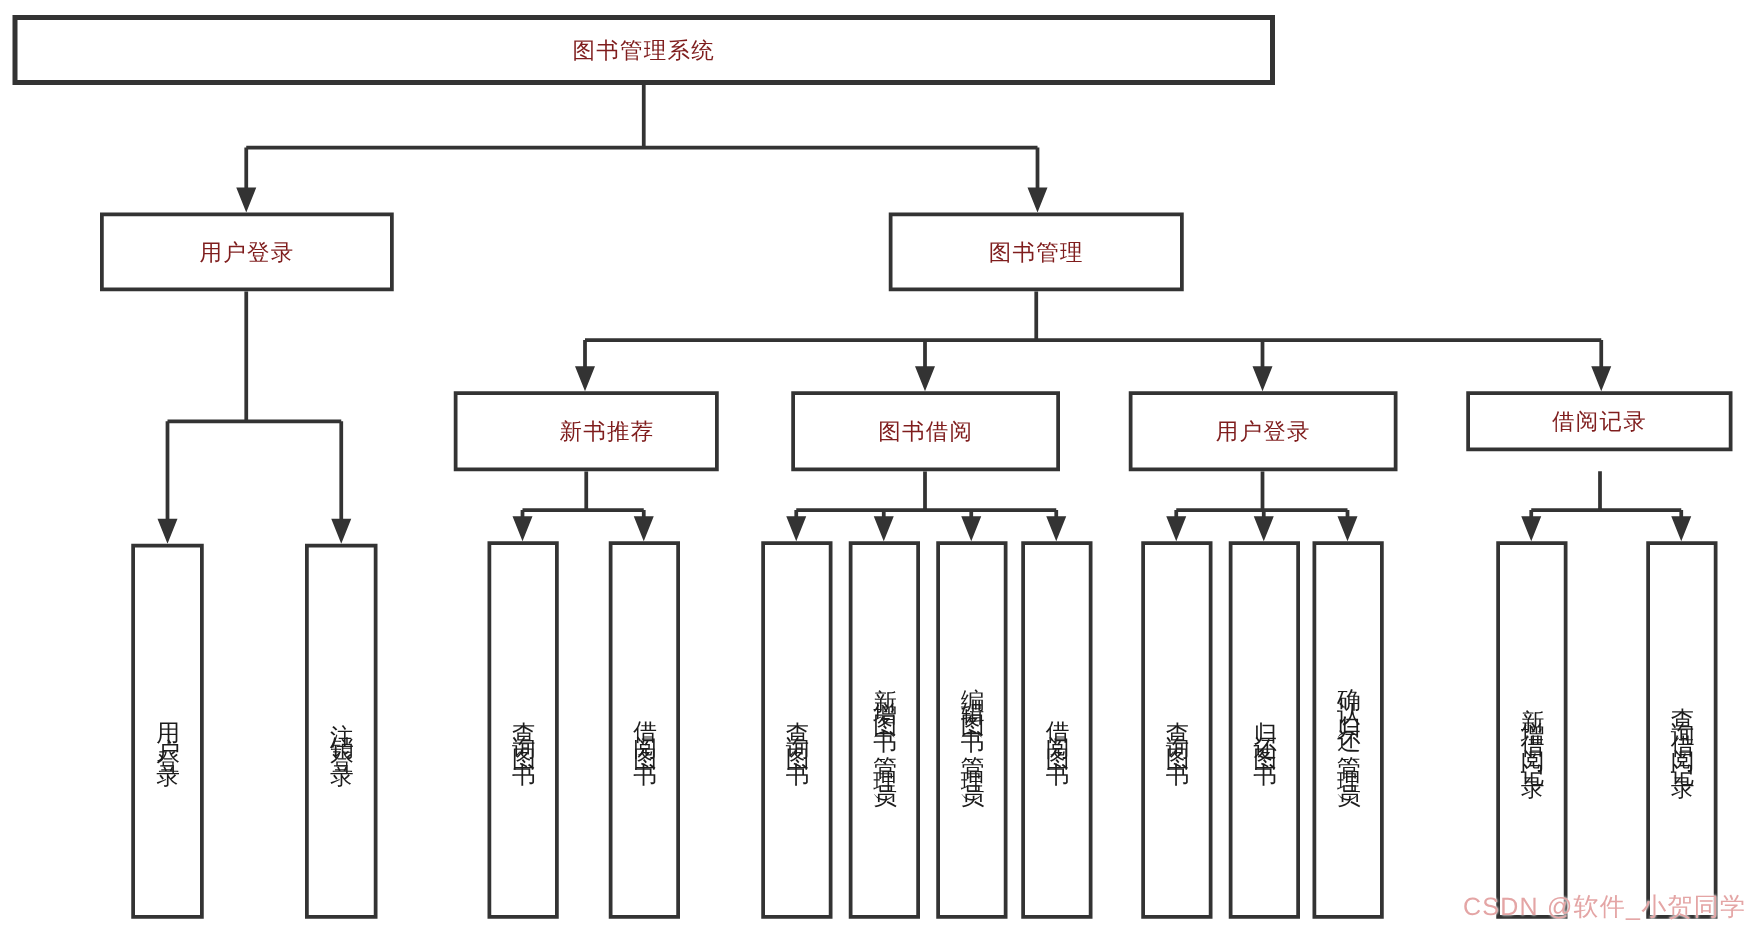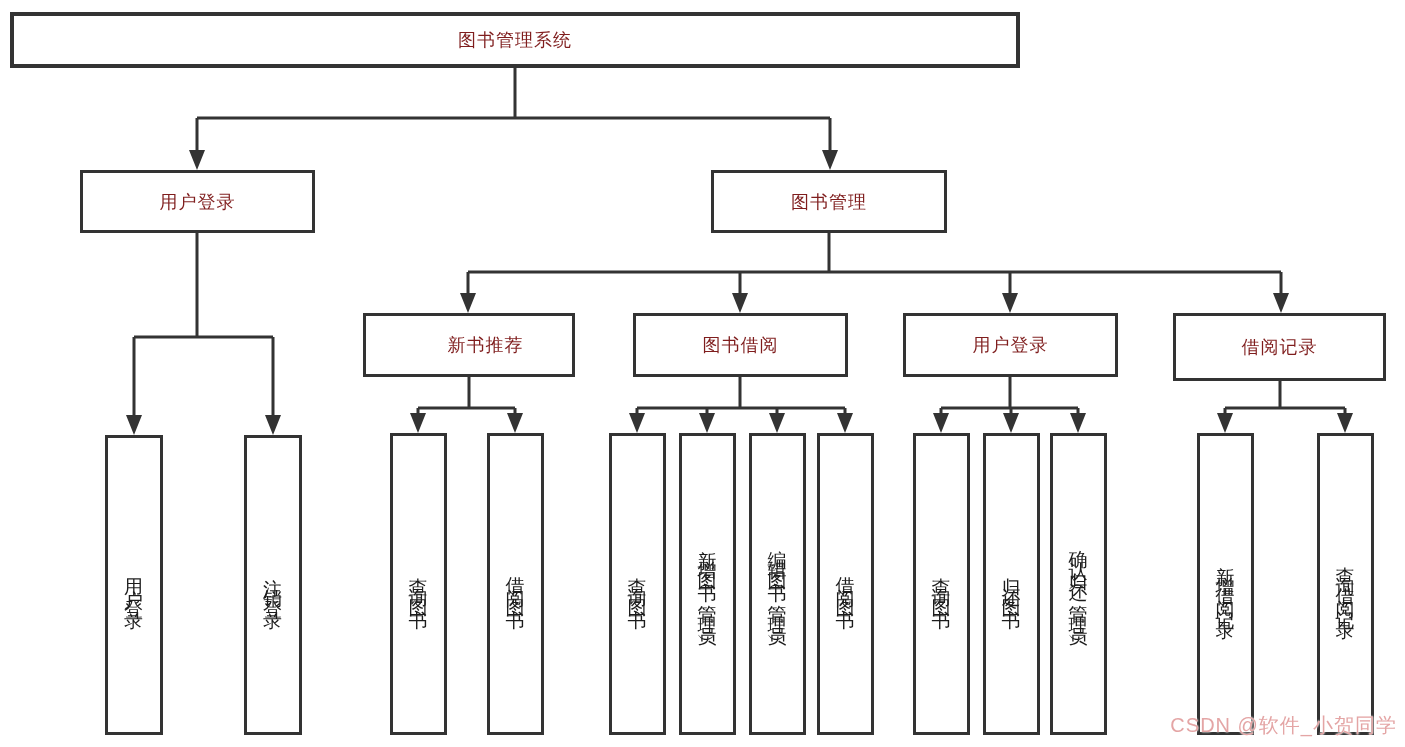--- a/index.html
+++ b/index.html
@@ -130,21 +130,21 @@
   </svg>
 
   <div class="node root" style="left:10px; top:12px; width:1010px; height:56px;">图书管理系统</div>
 
   <div class="node" style="left:80px; top:170px; width:235px; height:63px;">用户登录</div>
   <div class="node" style="left:711px; top:170px; width:236px; height:63px;">图书管理</div>
 
   <div class="node" style="left:363px; top:313px; width:212px; height:64px;padding-left:33px;">新书推荐</div>
   <div class="node" style="left:633px; top:313px; width:215px; height:64px;">图书借阅</div>
   <div class="node" style="left:903px; top:313px; width:215px; height:64px;">用户登录</div>
-  <div class="node" style="left:1173px; top:313px; width:213px; height:68px;">借阅记录</div>
+  <div class="node" style="left:1173px; top:313px; width:213px; height:48px;">借阅记录</div>
 
   <div class="vnode" style="left:105px; top:435px; width:58px; height:300px;">
     <span>用户登录</span>
   </div>
   <div class="vnode" style="left:244px; top:435px; width:58px; height:300px;">
     <span>注销登录</span>
   </div>
 
   <div class="vnode" style="left:390px; top:433px; width:57px; height:302px;">
     <span>查询图书</span>

